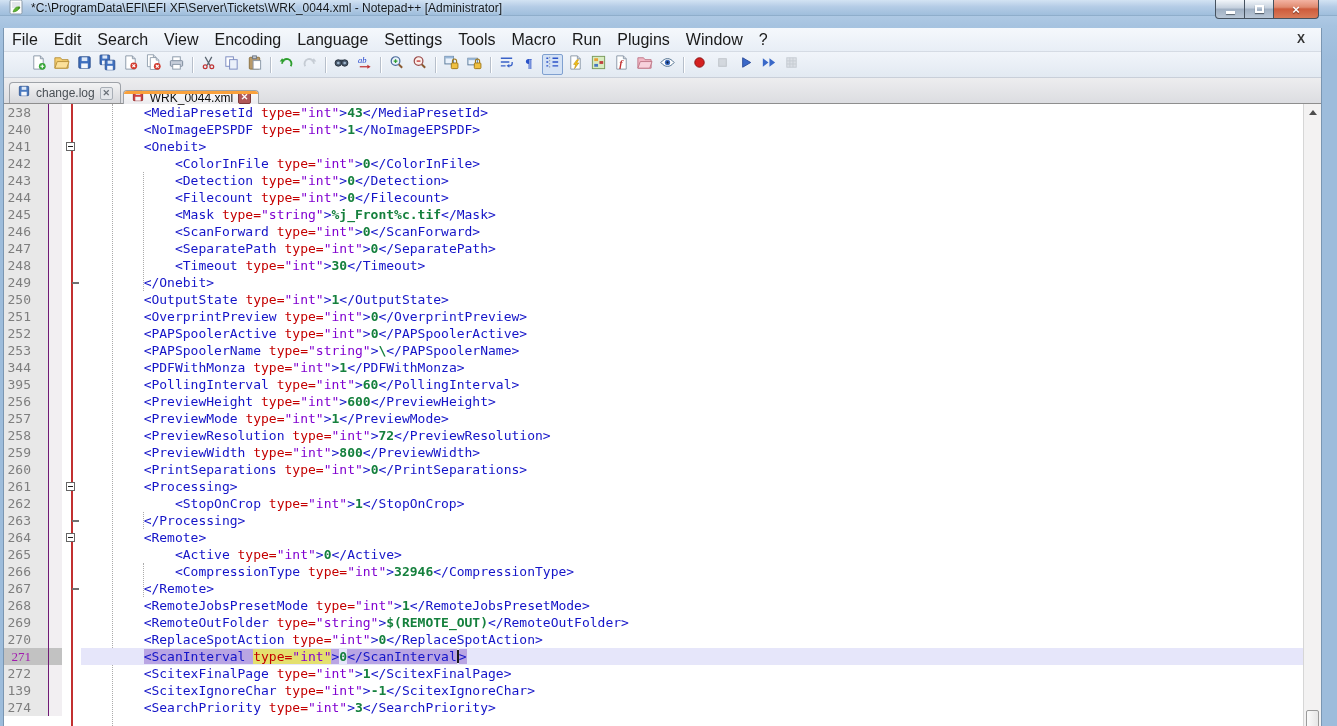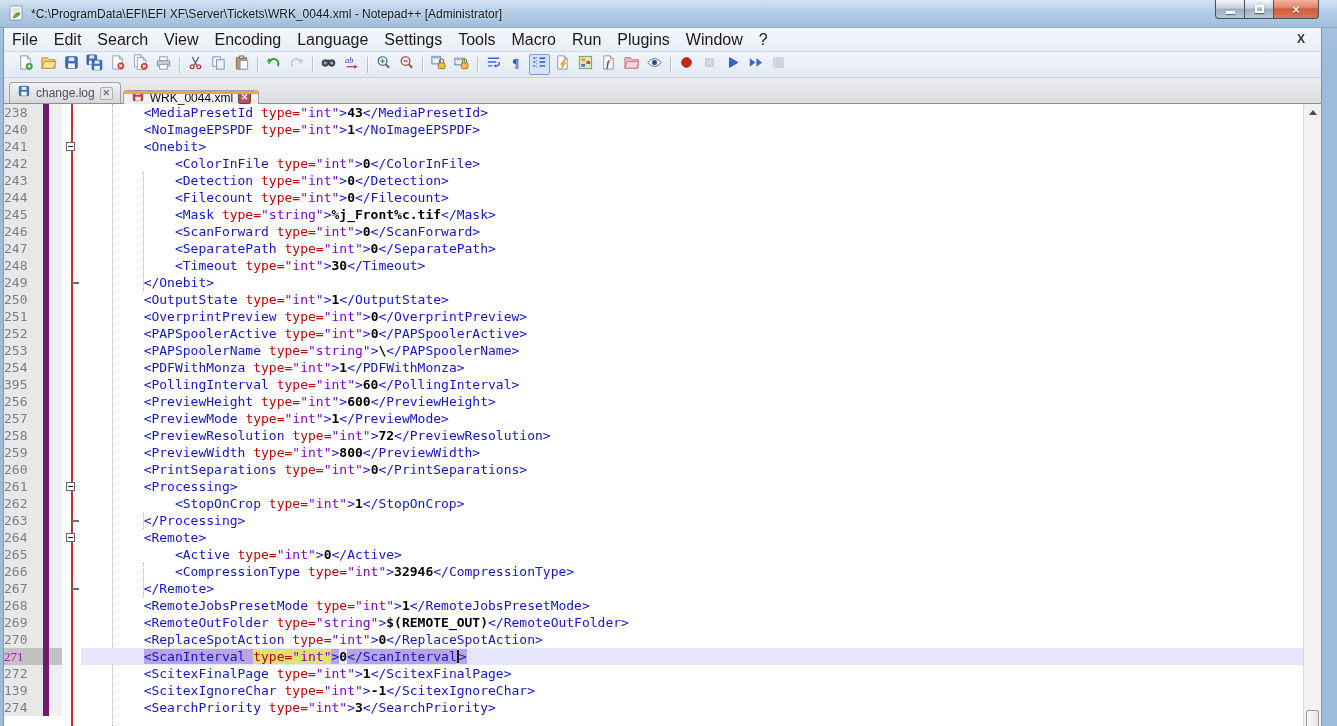--- a/index.html
+++ b/index.html
@@ -1,21 +1,21 @@
 <!DOCTYPE html>
 <html><head>
 <meta charset="utf-8">
 <style>
   html,body{margin:0;padding:0;background:#555;}
   *{box-sizing:border-box;}
   .window{position:relative;width:1337px;height:726px;overflow:hidden;
     font-family:"Liberation Sans",sans-serif;
     background:linear-gradient(180deg,#BCD2EA 0,#A6C3E0 26px,#9DBCDB 60px,#9DBCDB 100%);}
   
-  .titlebar{position:absolute;top:0;left:0;right:0;height:28px;
+  .titlebar{position:absolute;top:0;left:0;right:0;height:16px;
     background:linear-gradient(180deg,#D3E3F3 0,#B4CCE6 45%,#9FBEDC 100%);
     border-bottom:1px solid #8FAECB;display:flex;align-items:center;}
   .titlebar .appicon{margin-left:8px;width:17px;height:17px;flex:0 0 auto;}
   .titlebar .title{margin-left:6px;font-size:12px;color:#14181C;white-space:nowrap;text-shadow:0 0 3px #E8F2FB;}
   .caption{position:absolute;top:0;right:18px;display:flex;height:19px;}
   .cap-btn{height:19px;border:1px solid #46525F;border-top:none;display:flex;align-items:center;justify-content:center;
     background:linear-gradient(180deg,#F2F6FA 0,#C3CFDD 45%,#9FAFC2 50%,#B9C7D6 100%);}
   .cap-btn.min{width:30px;border-bottom-left-radius:4px;}
   .cap-btn.max{width:28px;border-left:none;border-right:none;}
   .cap-btn.close{width:46px;border-bottom-right-radius:4px;
@@ -25,21 +25,21 @@
   .glyph-close{color:#FFF;font-size:13px;font-weight:bold;text-shadow:0 1px 1px #6A2A1A;line-height:1;}
   
   .content{position:absolute;left:3px;right:15px;top:28px;bottom:0;display:flex;flex-direction:column;
     border-left:1px solid #7A96B2;border-right:1px solid #7A96B2;background:#FFF;}
   
   .menubar{position:relative;height:24px;flex:0 0 24px;display:flex;align-items:center;
     background:linear-gradient(180deg,#F5F8FC 0,#E8EEF6 100%);border-bottom:1px solid #D5DBE4;}
   .menu-item{padding:0 8px;font-size:16px;line-height:23px;color:#1A1A1A;cursor:default;}
   .menubar-close{position:absolute;right:12px;top:0;font-size:12px;font-weight:bold;color:#333;line-height:23px;padding:0 4px;}
   
-  .toolbar{height:26px;flex:0 0 26px;display:flex;align-items:center;padding-left:10px;
+  .toolbar{height:26px;flex:0 0 26px;display:flex;align-items:center;padding-left:23px;
     background:linear-gradient(180deg,#F1F5FA 0,#E2E9F2 100%);border-bottom:1px solid #C9CFD9;text-align:right;}
   .tb{width:21px;height:21px;margin:0 1px;display:flex;align-items:center;justify-content:center;border:1px solid transparent;border-radius:2px;}
   .tb svg{width:17px;height:17px;}
   .tb.pressed{background:#D4E2F5;border-color:#7FA0D0;}
   .tb.disabled{opacity:.45;}
   .tb-sep{width:1px;height:16px;background:#B7BFCB;margin:0 4px;box-shadow:1px 0 0 #FFFFFF;}
   
   .tabbar{height:26px;flex:0 0 26px;display:flex;align-items:flex-end;padding-left:5px;
     background:linear-gradient(180deg,#EDEDEF 0,#DCDDE1 100%);border-bottom:1px solid #8E8E8E;}
   .tab{display:flex;align-items:center;gap:5px;padding:0 7px;border:1px solid #9EA2A8;border-bottom:none;
@@ -51,28 +51,28 @@
   .tab svg{width:14px;height:14px;}
   .tab-x{width:13px;height:13px;display:flex;align-items:center;justify-content:center;
     font-size:9px;font-weight:bold;border-radius:2px;line-height:1;}
   .tab.inactive .tab-x{color:#6A7078;background:#E4E6EA;border:1px solid #A8AEB6;}
   .tab.active .tab-x{color:#FFF;background:#B05858;border:1px solid #7E3A3A;}
   
   .editor{position:relative;flex:1 1 auto;overflow:hidden;background:#FFF;
     font-family:"DejaVu Sans Mono","Liberation Mono",monospace;font-size:13px;}
   .lines{position:absolute;top:0;left:0;right:18px;bottom:0;}
   .row{display:flex;height:17px;line-height:17px;}
-  .ln{flex:0 0 45px;padding-right:6px;color:#7E7E7E;background:#E8E8E8;border-right:6px solid #701a75;}
+  .ln{flex:0 0 45px;padding-right:17px;text-align:right;color:#7E7E7E;background:#E8E8E8;border-right:1px solid #701a75;}
   .ln.act{background:#C2C2C2;color:#a21caf;font-family:Liberation Serif, serif;}
   .bm{flex:0 0 13px;background:#F2EFF2;}
   .bm.act{background:#C2C2C2;}
   .fold{flex:0 0 19px;position:relative;background:transparent;}
   .code{flex:1 1 auto;white-space:pre;color:#000;}
   .code.sel{background:#E6E6FA;}
-  .t{color:#1414C8;} .a{color:#C40000;} .v{color:#8000D0;} .x{color:#000000;font-weight:bold;}
+  .t{color:#1414C8;} .a{color:#C40000;} .v{color:#8000D0;} .x{color:#15803d;font-weight:bold;}
   .hl-t{background:#B9A5E3;} .hl-a{background:#E4E06E;}
   .caret{display:inline-block;width:0;border-left:2px solid #1A1A1A;height:13px;vertical-align:-2px;}
   .fold-line{position:absolute;left:67px;top:0;bottom:0;width:2px;background:#C23030;z-index:1;}
   .fold-box{position:absolute;left:4px;top:4px;width:9px;height:9px;background:#FFF;border:1px solid #666;z-index:2;}
   .fold-box::after{content:'';position:absolute;left:1px;top:3px;width:5px;height:1px;background:#222;}
   .fold-end{position:absolute;left:10px;top:8px;width:7px;height:2px;background:#707070;z-index:2;}
   .guide{position:absolute;width:0;border-left:1px dotted #ABABAB;z-index:0;}
   
   .vscroll{position:absolute;top:0;right:0;bottom:0;width:18px;background:#F3F2F2;border-left:1px solid #D6D6D6;z-index:3;}
   .vs-up{height:17px;display:flex;align-items:center;justify-content:center;}
@@ -477,21 +477,21 @@
             <span class="fold"></span>
             <span class="code"><span>        </span><span class="t">&lt;PAPSpoolerActive </span><span class="a">type</span><span class="a">=</span><span class="v">"int"</span><span class="t">&gt;</span><span class="x">0</span><span class="t">&lt;/PAPSpoolerActive&gt;</span></span>
           </div>
           <div class="row">
             <span class="ln">253</span>
             <span class="bm"></span>
             <span class="fold"></span>
             <span class="code"><span>        </span><span class="t">&lt;PAPSpoolerName </span><span class="a">type</span><span class="a">=</span><span class="v">"string"</span><span class="t">&gt;</span><span class="x">\</span><span class="t">&lt;/PAPSpoolerName&gt;</span></span>
           </div>
           <div class="row">
-            <span class="ln">254</span>
+            <span class="ln">344</span>
             <span class="bm"></span>
             <span class="fold"></span>
             <span class="code"><span>        </span><span class="t">&lt;PDFWithMonza </span><span class="a">type</span><span class="a">=</span><span class="v">"int"</span><span class="t">&gt;</span><span class="x">1</span><span class="t">&lt;/PDFWithMonza&gt;</span></span>
           </div>
           <div class="row">
             <span class="ln">395</span>
             <span class="bm"></span>
             <span class="fold"></span>
             <span class="code"><span>        </span><span class="t">&lt;PollingInterval </span><span class="a">type</span><span class="a">=</span><span class="v">"int"</span><span class="t">&gt;</span><span class="x">60</span><span class="t">&lt;/PollingInterval&gt;</span></span>
           </div>

